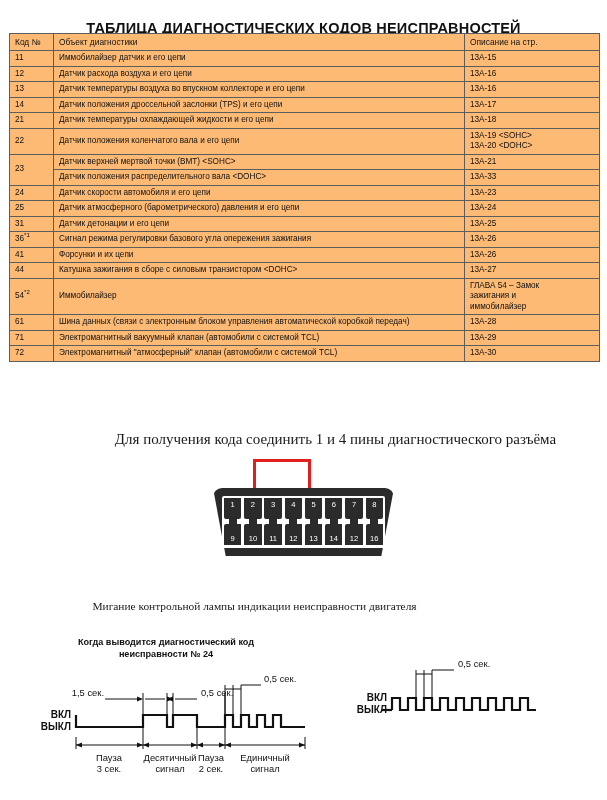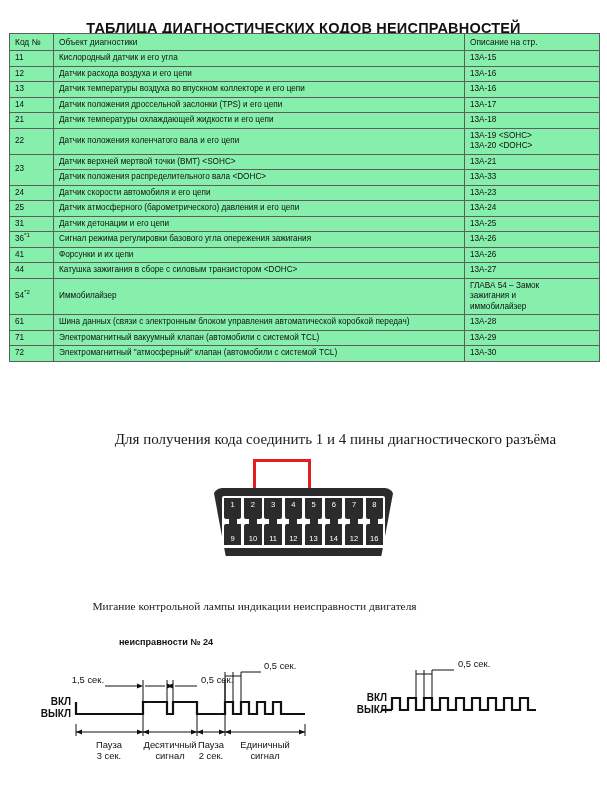--- a/index.html
+++ b/index.html
@@ -43,21 +43,21 @@
   }
   .dtc-table td, .dtc-table th {
     border: 1px solid #5d5d5d;
     padding: 2px 4px 2px 5px;
     vertical-align: middle;
     text-align: left;
     font-weight: normal;
     line-height: 1.28;
     height: 15px;
     box-sizing: border-box;
-    background: #86efac;
+    background: #fdba74;
   }
   .dtc-table th {
     font-size: 8.4px;
     height: 17px;
   }
   .col-code  { width: 44px; }
   .col-obj   { width: 411px; }
   .col-page  { width: 135px; }
 
   .cell-code { white-space: nowrap; }
@@ -214,21 +214,21 @@
     <tr>
       <th>Код №</th>
       <th>Объект диагностики</th>
       <th>Описание на стр.</th>
     </tr>
   </thead>
   <tbody>
 
     <tr>
       <td class="cell-code">11</td>
-      <td>Кислородный датчик и его угла</td>
+      <td>Иммобилайзер датчик и его цепи</td>
       <td>13A-15</td>
     </tr>
 
     <tr>
       <td class="cell-code">12</td>
       <td>Датчик расхода воздуха и его цепи</td>
       <td>13A-16</td>
     </tr>
 
     <tr>
@@ -362,20 +362,21 @@
     <div class="pin">14</div>
     <div class="pin">12</div>
     <div class="pin">16</div>
   </div>
 </div>
 
 <div class="blink-heading">Мигание контрольной лампы индикации неисправности двигателя</div>
 
 <div class="wave-panel left">
   <div class="wave-title">
+    <div>Когда выводится диагностический код</div>
     <div>неисправности № 24</div>
   </div>
 
   <svg class="wave-svg" width="290" height="118" viewBox="0 0 290 118">
     <g fill="none" stroke="#111" stroke-width="2.2" stroke-linejoin="miter">
 
       <path d="M 55,50 L 55,62
                L 122,62 L 122,50 L 146,50 L 146,62 L 152,62 L 152,50 L 176,50 L 176,62
                L 204,62
                L 204,50 L 212,50 L 212,62 L 220,62 L 220,50 L 228,50 L 228,62

